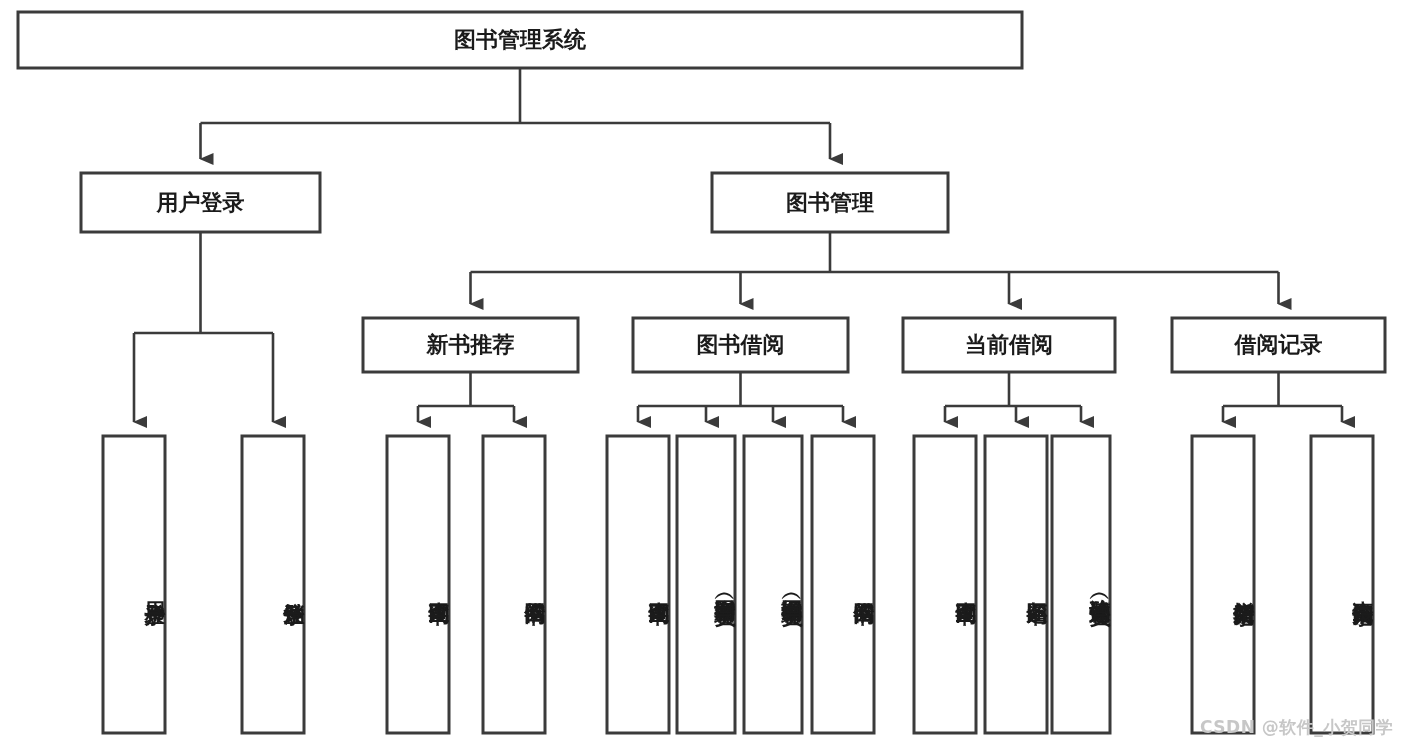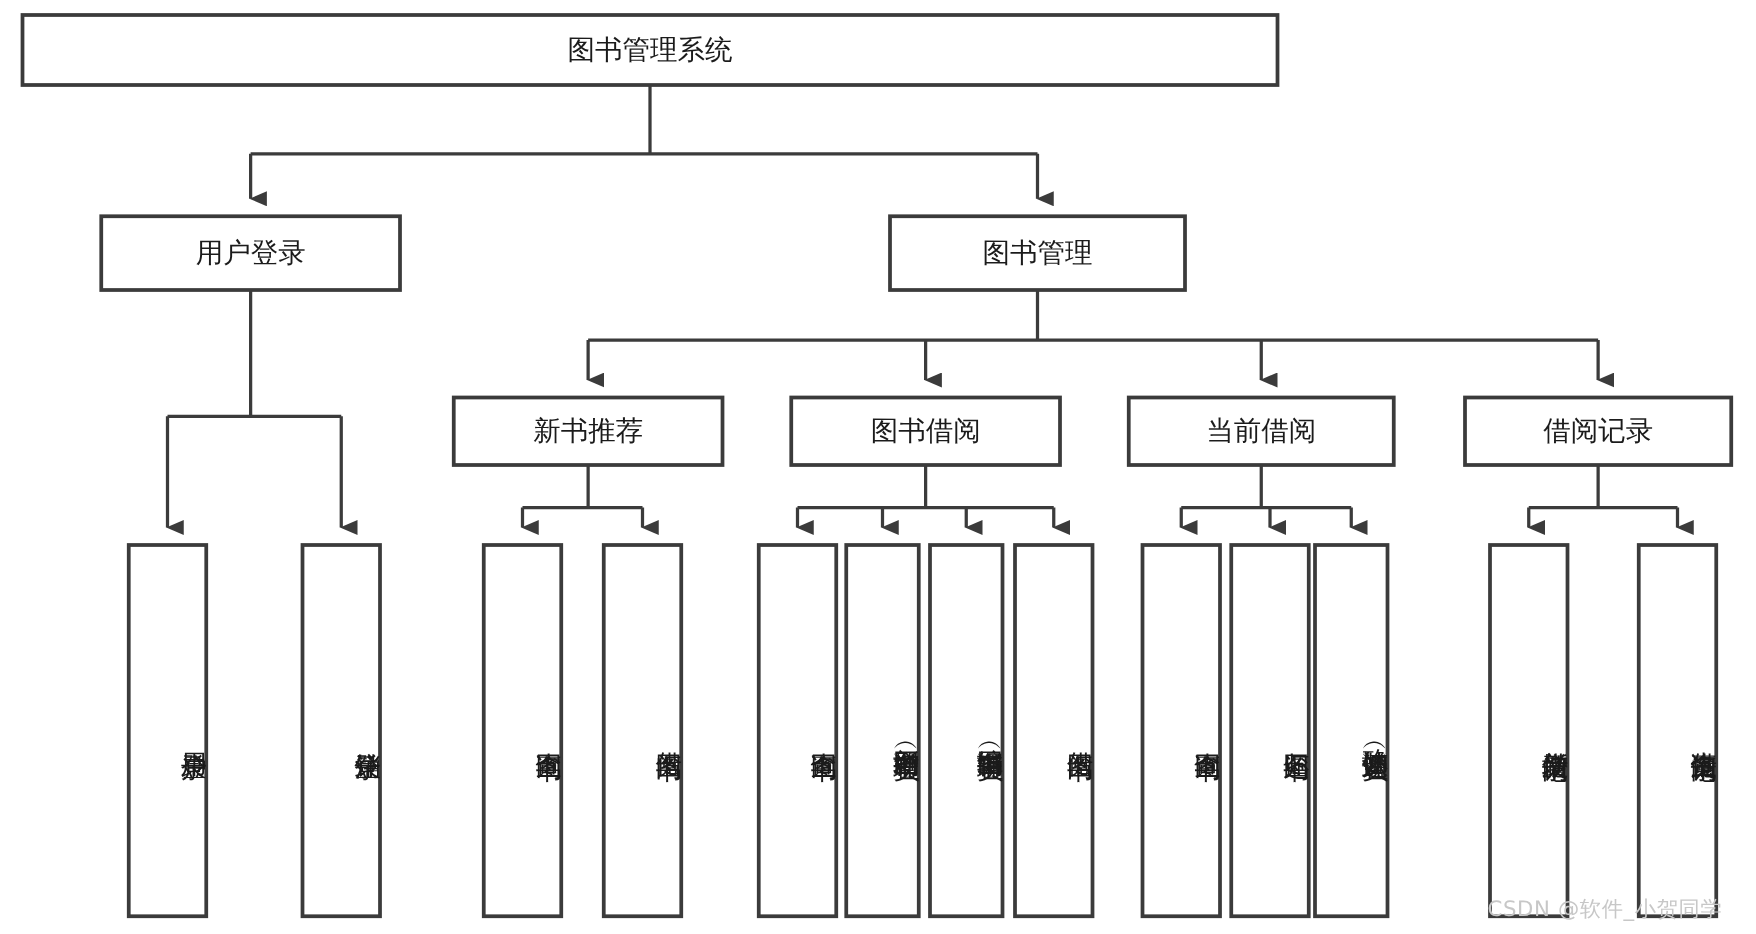--- a/index.html
+++ b/index.html
@@ -11,20 +11,21 @@
     width: 1405px;
     height: 747px;
     font-family: "DejaVu Sans", "Liberation Sans", sans-serif;
     overflow: hidden;
     position: relative;
   }
   #diagram-root {
     position: relative;
     width: 1405px;
     height: 747px;
+    font-weight: bold;
   }
   svg.canvas {
     position: absolute;
     top: 0; left: 0;
     width: 1405px;
     height: 747px;
     display: block;
   }
   .node-box {
     fill: #ffffff;
@@ -66,20 +67,21 @@
   }
   .watermark {
     position: absolute;
     left: 1190px;
     top: 716px;
     font-family: "DejaVu Sans", "Liberation Sans", sans-serif;
     font-size: 17px;
     color: #c7c7c7;
     white-space: nowrap;
     letter-spacing: 0.5px;
+    padding-left: 10px;
   }
 </style>
 </head>
 <body>
 
 <div id="diagram-root">
 
   <svg class="canvas" viewBox="0 0 1405 747">
     <defs>
       <marker id="arrow" viewBox="0 0 12 14" refX="6" refY="13" markerWidth="12" markerHeight="14" orient="auto-start-reverse" markerUnits="userSpaceOnUse">

